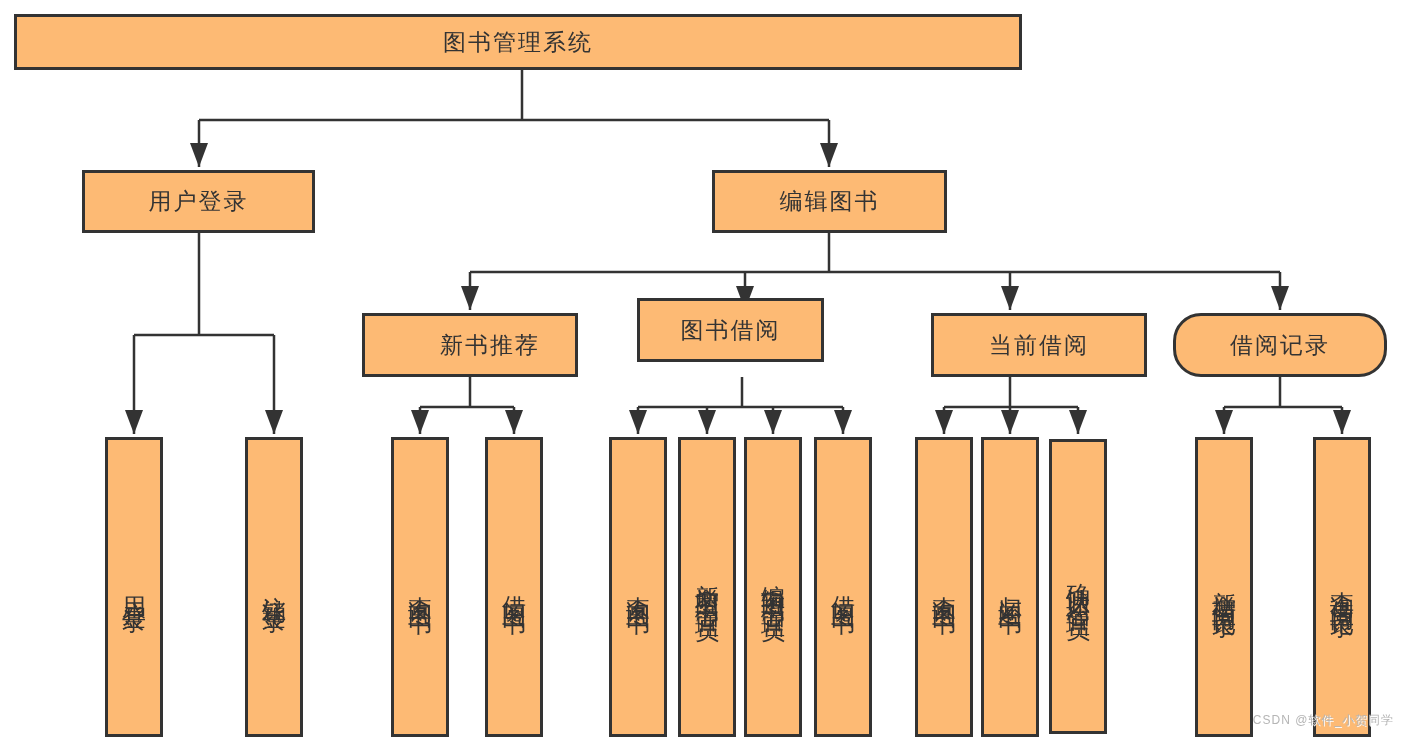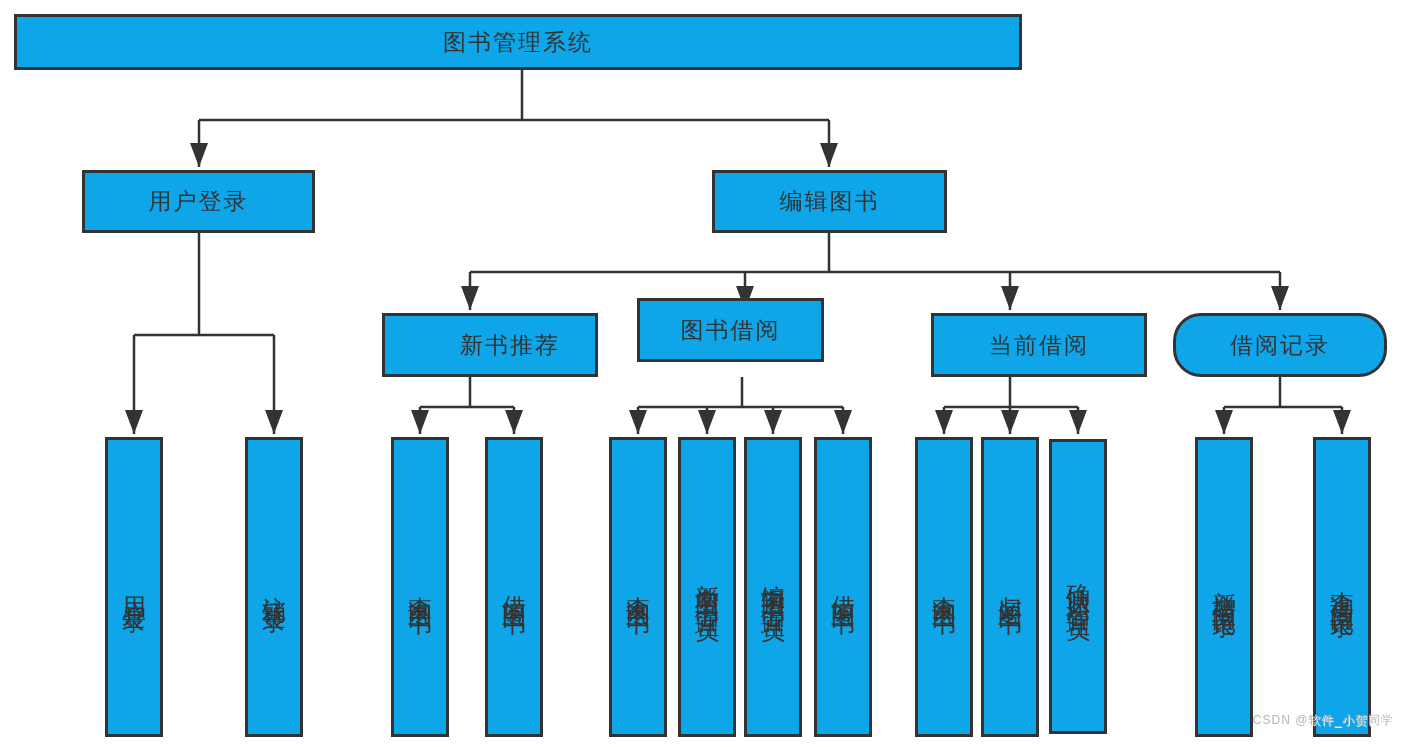--- a/index.html
+++ b/index.html
@@ -2,21 +2,21 @@
 <html><head>
 <meta charset="utf-8">
 <style>
   html,body{margin:0;padding:0;background:#ffffff;}
   .stage{
     position:relative;width:1405px;height:747px;background:#ffffff;overflow:hidden;
     font-family:"Liberation Sans","DejaVu Sans",sans-serif;color:#333333;
   }
   .wires{position:absolute;left:0;top:0;width:1405px;height:747px;}
   .node{
-    position:absolute;box-sizing:border-box;background:#0ea5e9;border:3px solid #333333;
+    position:absolute;box-sizing:border-box;background:#fdba74;border:3px solid #333333;
     display:flex;align-items:center;justify-content:center;
     font-size:23px;letter-spacing:2px;white-space:nowrap;
   }
   .leaf{letter-spacing:0;}
   .leaf .vtxt{
     writing-mode:vertical-rl;text-orientation:mixed;
     font-size:24px;letter-spacing:5px;line-height:1;
   }
   .watermark{
     position:absolute;top:712px;right:11px;
@@ -76,21 +76,21 @@
     <span>图书管理系统</span>
   </div>
 
   <div class="node" style="left:82px;top:170px;width:233px;height:63px;">
     <span>用户登录</span>
   </div>
   <div class="node" style="left:712px;top:170px;width:235px;height:63px;">
     <span>编辑图书</span>
   </div>
 
-  <div class="node" style="left:382px;top:313px;width:216px;height:64px;padding-left:40px;">
+  <div class="node" style="left:362px;top:313px;width:216px;height:64px;padding-left:40px;">
     <span>新书推荐</span>
   </div>
   <div class="node" style="left:637px;top:298px;width:187px;height:64px;">
     <span>图书借阅</span>
   </div>
   <div class="node" style="left:902px;top:313px;width:216px;height:64px;margin-left:29px;">
     <span>当前借阅</span>
   </div>
   <div class="node" style="left:1173px;top:313px;width:214px;height:64px;border-radius:28px;">
     <span>借阅记录</span>

